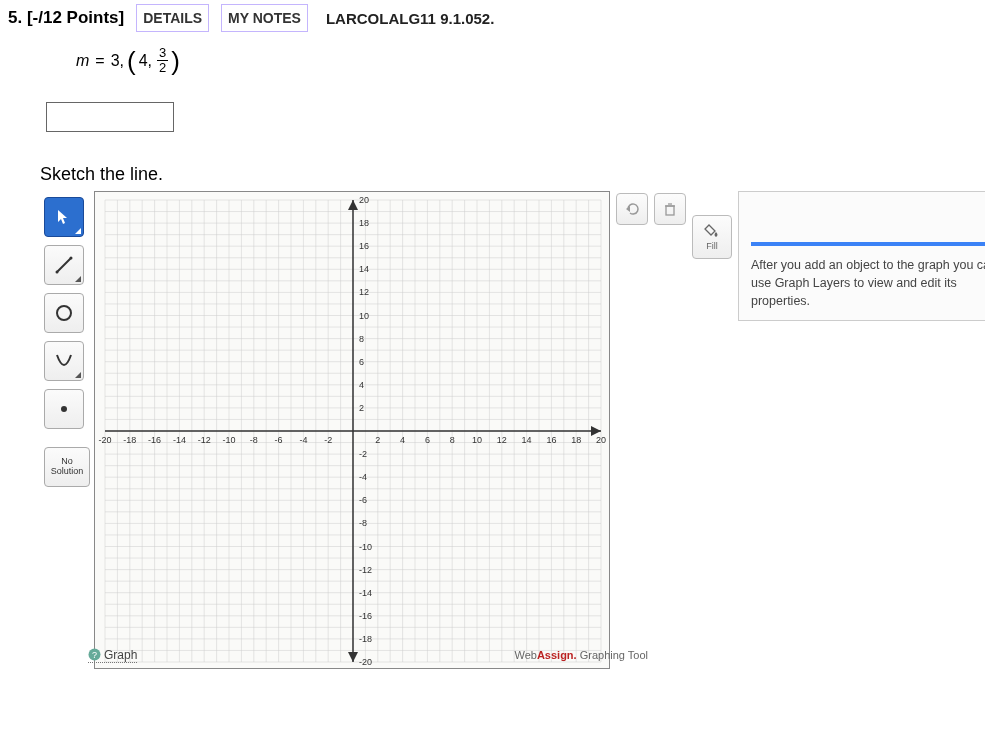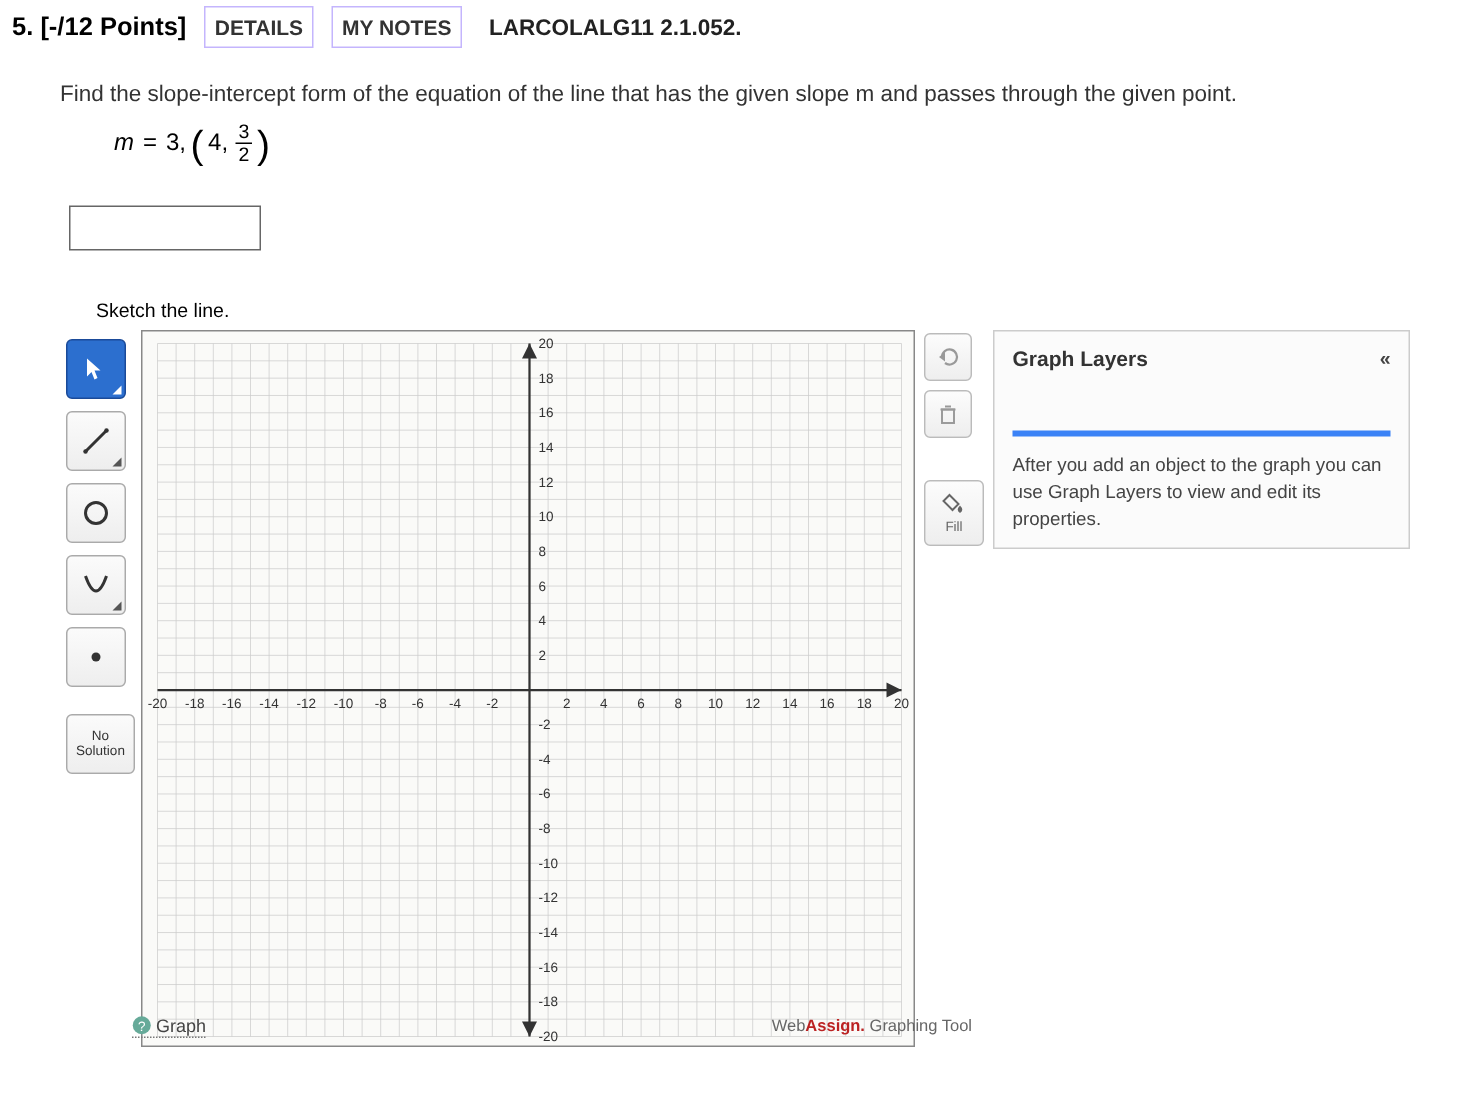--- a/index.html
+++ b/index.html
@@ -9,60 +9,59 @@
   .hdr-btn { border: 1px solid #c4b5fd; padding: 5px 6px; font-size: 14px; background: #fff; font-weight: bold; color: #333; cursor: pointer; }
   .qref { font-weight: bold; font-size: 15px; color: #222; margin-left: 6px; }
   .content { padding: 0 30px 0 40px; }
   .prompt { font-size: 15px; color: #333; margin: 8px 0 10px 0; }
   .eqline { font-style: italic; font-size: 16px; padding-left: 36px; display: flex; align-items: center; gap: 3px; }
   .frac { display: inline-flex; flex-direction: column; align-items: center; font-size: 13px; font-style: normal; margin-left: 2px; }
   .frac .num { border-bottom: 1px solid #000; padding: 0 2px; line-height: 1.1; }
   .frac .den { padding: 0 2px; line-height: 1.1; }
   .paren { font-size: 26px; font-style: normal; line-height: 1; }
   .answerbox { width: 128px; height: 30px; border: 1px solid #666; margin: 26px 0 0 6px; background: #fff; }
-  .sketch-label { margin: 32px 0 6px 24px; font-size: 13px; }
+  .sketch-label { margin: 32px 0 6px 0; font-size: 18px; }
   .graph-area { display: flex; gap: 6px; }
   .toolbar { display: flex; flex-direction: column; gap: 8px; width: 48px; padding: 6px 4px; }
   .tool { width: 40px; height: 40px; border: 1px solid #aaa; border-radius: 4px; display: flex; align-items: center; justify-content: center; background: linear-gradient(#fbfbfb,#eee); font-size: 18px; cursor: pointer; position: relative; }
   .tool.selected { background: #2c6fcf; color: #fff; border-color: #1a4a99; }
   .tool .corner { position: absolute; right: 2px; bottom: 2px; width: 0; height: 0; border-left: 6px solid transparent; border-bottom: 6px solid #555; }
   .tool.selected .corner { border-bottom-color: #fff; }
   .nosol { width: 46px; height: 40px; border: 1px solid #aaa; border-radius: 4px; background: linear-gradient(#fbfbfb,#eee); font-size: 9px; display: flex; align-items: center; justify-content: center; text-align: center; line-height: 1.1; color: #333; margin-top: 10px; cursor: pointer; }
   .graphbox { width: 516px; height: 478px; border: 1px solid #888; background: #fafaf8; position: relative; }
   .grid line { stroke: #ccc; stroke-width: 0.5; }
   .grid line.axis { stroke: #333; stroke-width: 1.5; }
   .grid text { font-size: 9px; fill: #333; }
   .arrow { fill: #333; }
   .rightcol { display: flex; gap: 6px; align-items: flex-start; }
-  .ministack { display: flex; flex-direction: column; gap: 6px; margin: 2px 0 0 0; }
+  .ministack { display: flex; flex-direction: row; gap: 6px; margin: 2px 0 0 0; }
   .mini { width: 32px; height: 32px; border: 1px solid #bbb; border-radius: 4px; background: linear-gradient(#fcfcfc,#eee); display: flex; align-items: center; justify-content: center; font-size: 13px; color: #666; cursor: pointer; }
   .mini.gap { margin-top: 22px; }
   .mini.fill .txt { font-size: 9px; margin-top: 2px; }
   .mini.fill { flex-direction: column; width: 40px; height: 44px; }
   .layers-panel { width: 278px; border: 1px solid #ccc; background: #fbfbfb; padding: 10px 12px; font-size: 13px; color: #333; }
   .layers-head { display: flex; justify-content: space-between; align-items: center; font-weight: bold; margin-bottom: 10px; font-size: 14px; }
   .collapse { font-size: 13px; cursor: pointer; color: #444; }
   .layers-body { font-size: 12.5px; color: #444; border-top: 4px solid #3b82f6; padding-top: 10px; line-height: 1.45; margin-top: 40px; }
   .bottombar { position: absolute; bottom: 6px; left: 48px; display: flex; align-items: center; width: 560px; justify-content: space-between; }
   .help { font-size: 12px; color: #444; border-bottom: 1px dotted #777; cursor: pointer; display: flex; align-items: center; gap: 3px; }
   .credit { font-size: 11px; color: #666; }
   .credit .wa { color: #b22; font-weight: bold; }
 </style>
 </head>
 <body>
 
 <div class="header">
   <span class="qnum"><span>5.</span> <span>[-/12 Points]</span></span>
   <button class="hdr-btn">DETAILS</button>
   <button class="hdr-btn">MY NOTES</button>
-  <span class="qref">LARCOLALG11 2.1.052.</span>
+  <span class="qref">LARCOLALG11 9.1.052.</span>
 </div>
 
 <div class="content">
-  <div class="prompt">Find the slope-intercept form of the equation of the line that has the given slope m and passes through the given point.</div>
   <div class="eqline">
     <span style="font-style:italic">m</span>
     <span style="font-style:normal;margin:0 3px">=</span>
     <span style="font-style:normal">3,</span>
     <span class="paren">(</span>
     <span style="font-style:normal">4,</span>
     <span class="frac">
         <span class="num">3</span>
         <span class="den">2</span>
       </span>
@@ -263,24 +262,20 @@
         </div>
         <div class="mini fill gap">
           <svg width="18" height="16" viewBox="0 0 18 16">
               <path d="M6 2 L12 8 L8 12 L2 6 Z" fill="none" stroke="#666" stroke-width="1.3"></path>
               <path d="M13 9 Q16 12 13 14 Q10 12 13 9" fill="#666"></path>
             </svg>
           <span class="txt">Fill</span>
         </div>
       </div>
       <div class="layers-panel">
-        <div class="layers-head">
-          <span>Graph Layers</span>
-          <span class="collapse">«</span>
-        </div>
         <div class="layers-body">After you add an object to the graph you can use Graph Layers to view and edit its properties.</div>
       </div>
     </div>
 
     <div class="bottombar">
       <span class="help">
         <svg width="13" height="13" viewBox="0 0 13 13">
             <circle cx="6.5" cy="6.5" r="6" fill="#6a9"></circle>
             <text x="6.5" y="10" text-anchor="middle" fill="#fff" font-size="9">?</text>
           </svg>

